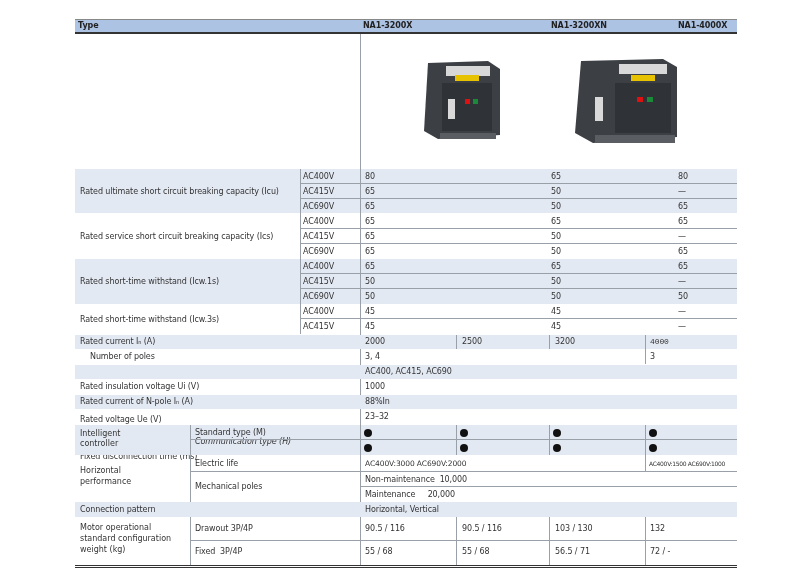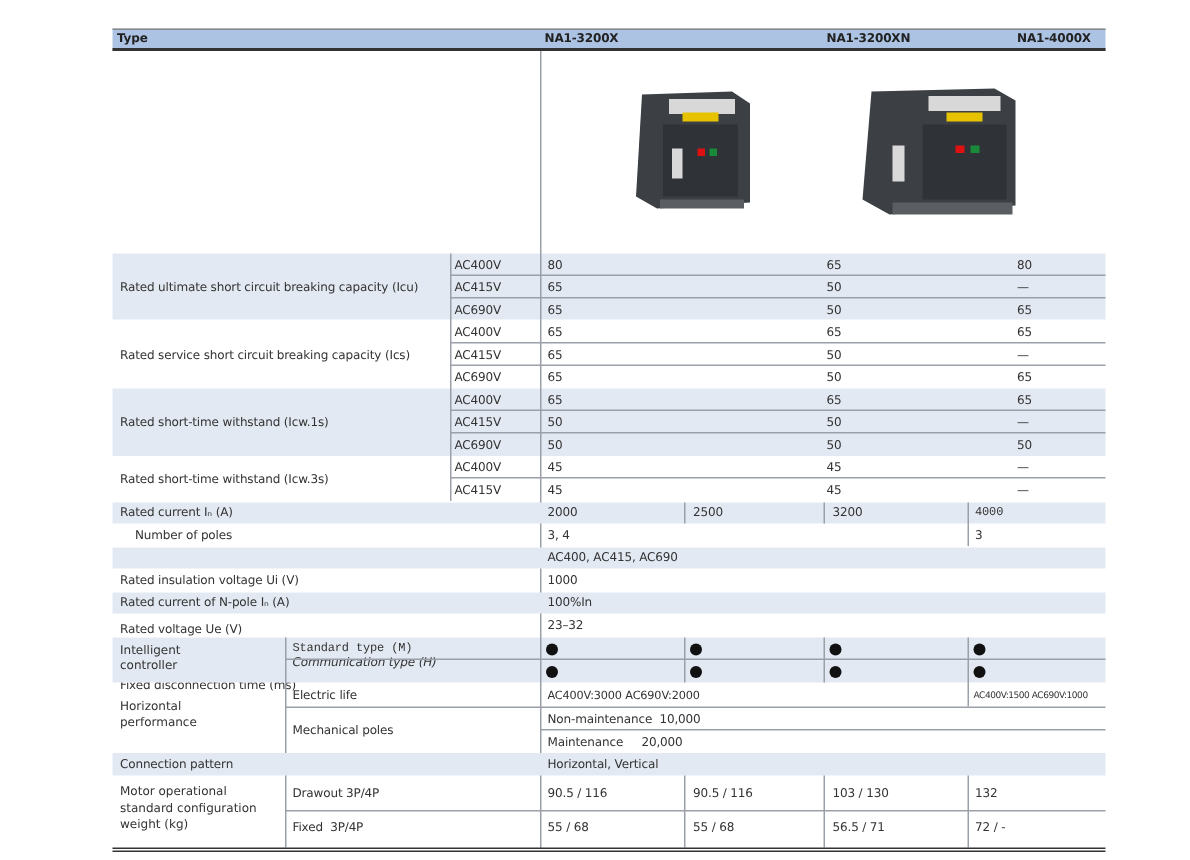--- a/index.html
+++ b/index.html
@@ -139,31 +139,31 @@
 <div class="abs txt" style="left:365px;top:349px;">3, 4</div>
 <div class="abs txt" style="left:650px;top:349px;">3</div>
 
 <div class="abs txt" style="left:80px;top:364px;margin-top:48px;">Rated voltage   Ue (V)</div>
 <div class="abs txt" style="left:365px;top:364px;">AC400, AC415, AC690</div>
 
 <div class="abs txt" style="left:80px;top:379px;">Rated insulation voltage Ui (V)</div>
 <div class="abs txt" style="left:365px;top:379px;">1000</div>
 
 <div class="abs txt" style="left:80px;top:394px;">Rated current of N-pole  Iₙ (A)</div>
-<div class="abs txt" style="left:365px;top:394px;">100%In</div>
+<div class="abs txt" style="left:365px;top:394px;">88%In</div>
 
 <div class="abs txt" style="left:80px;top:409px;margin-top:40px;">Fixed disconnection time (ms)</div>
 <div class="abs txt" style="left:365px;top:409px;">23–32</div>
 
 <div class="abs band" style="left:75px;top:425px;width:662px;height:30px;"></div>
 <div class="abs" style="left:80px;top:429px;font-size:8px;line-height:10px;">
   <div>Intelligent</div>
   <div>controller</div>
 </div>
-<div class="abs txt" style="left:195px;top:425px;font-family:Liberation Mono, monospace;">Standard type (M)</div>
+<div class="abs txt" style="left:195px;top:425px;">Standard type (M)</div>
 <div class="abs txt" style="left:195px;top:434px;font-style:italic;">Communication type (H)</div>
 <div class="hline" style="left:190px;top:439px;width:547px;"></div>
 
 <div class="abs txt" style="left:364px;top:425px;"><span class="dot"></span></div>
 <div class="abs txt" style="left:460px;top:425px;"><span class="dot"></span></div>
 <div class="abs txt" style="left:553px;top:425px;"><span class="dot"></span></div>
 <div class="abs txt" style="left:649px;top:425px;"><span class="dot"></span></div>
 <div class="abs txt" style="left:364px;top:440px;"><span class="dot"></span></div>
 <div class="abs txt" style="left:460px;top:440px;"><span class="dot"></span></div>
 <div class="abs txt" style="left:553px;top:440px;"><span class="dot"></span></div>

